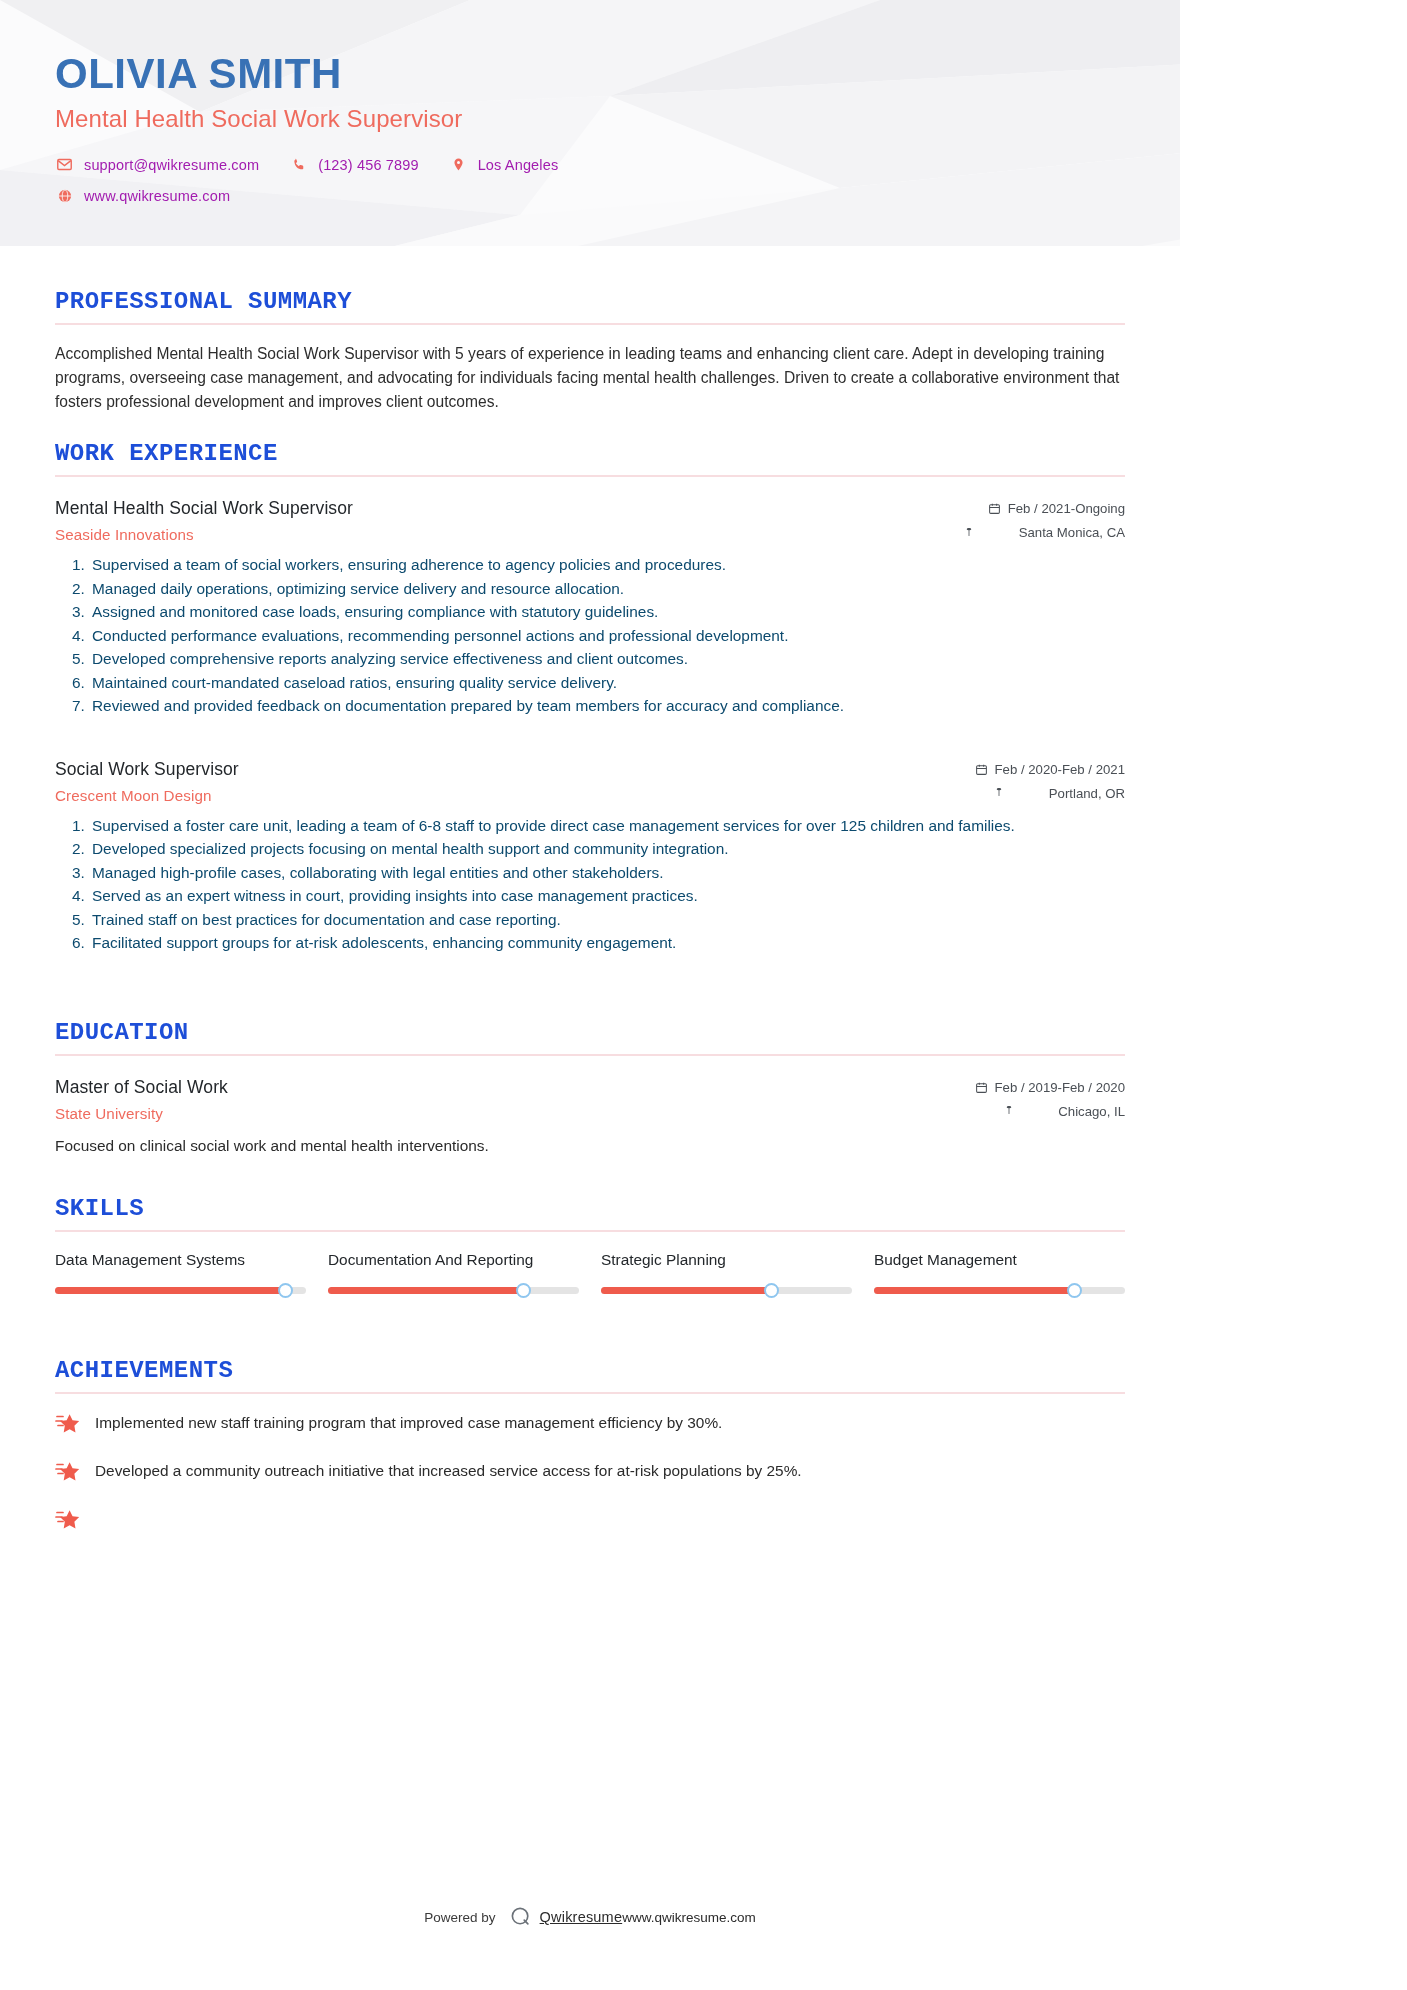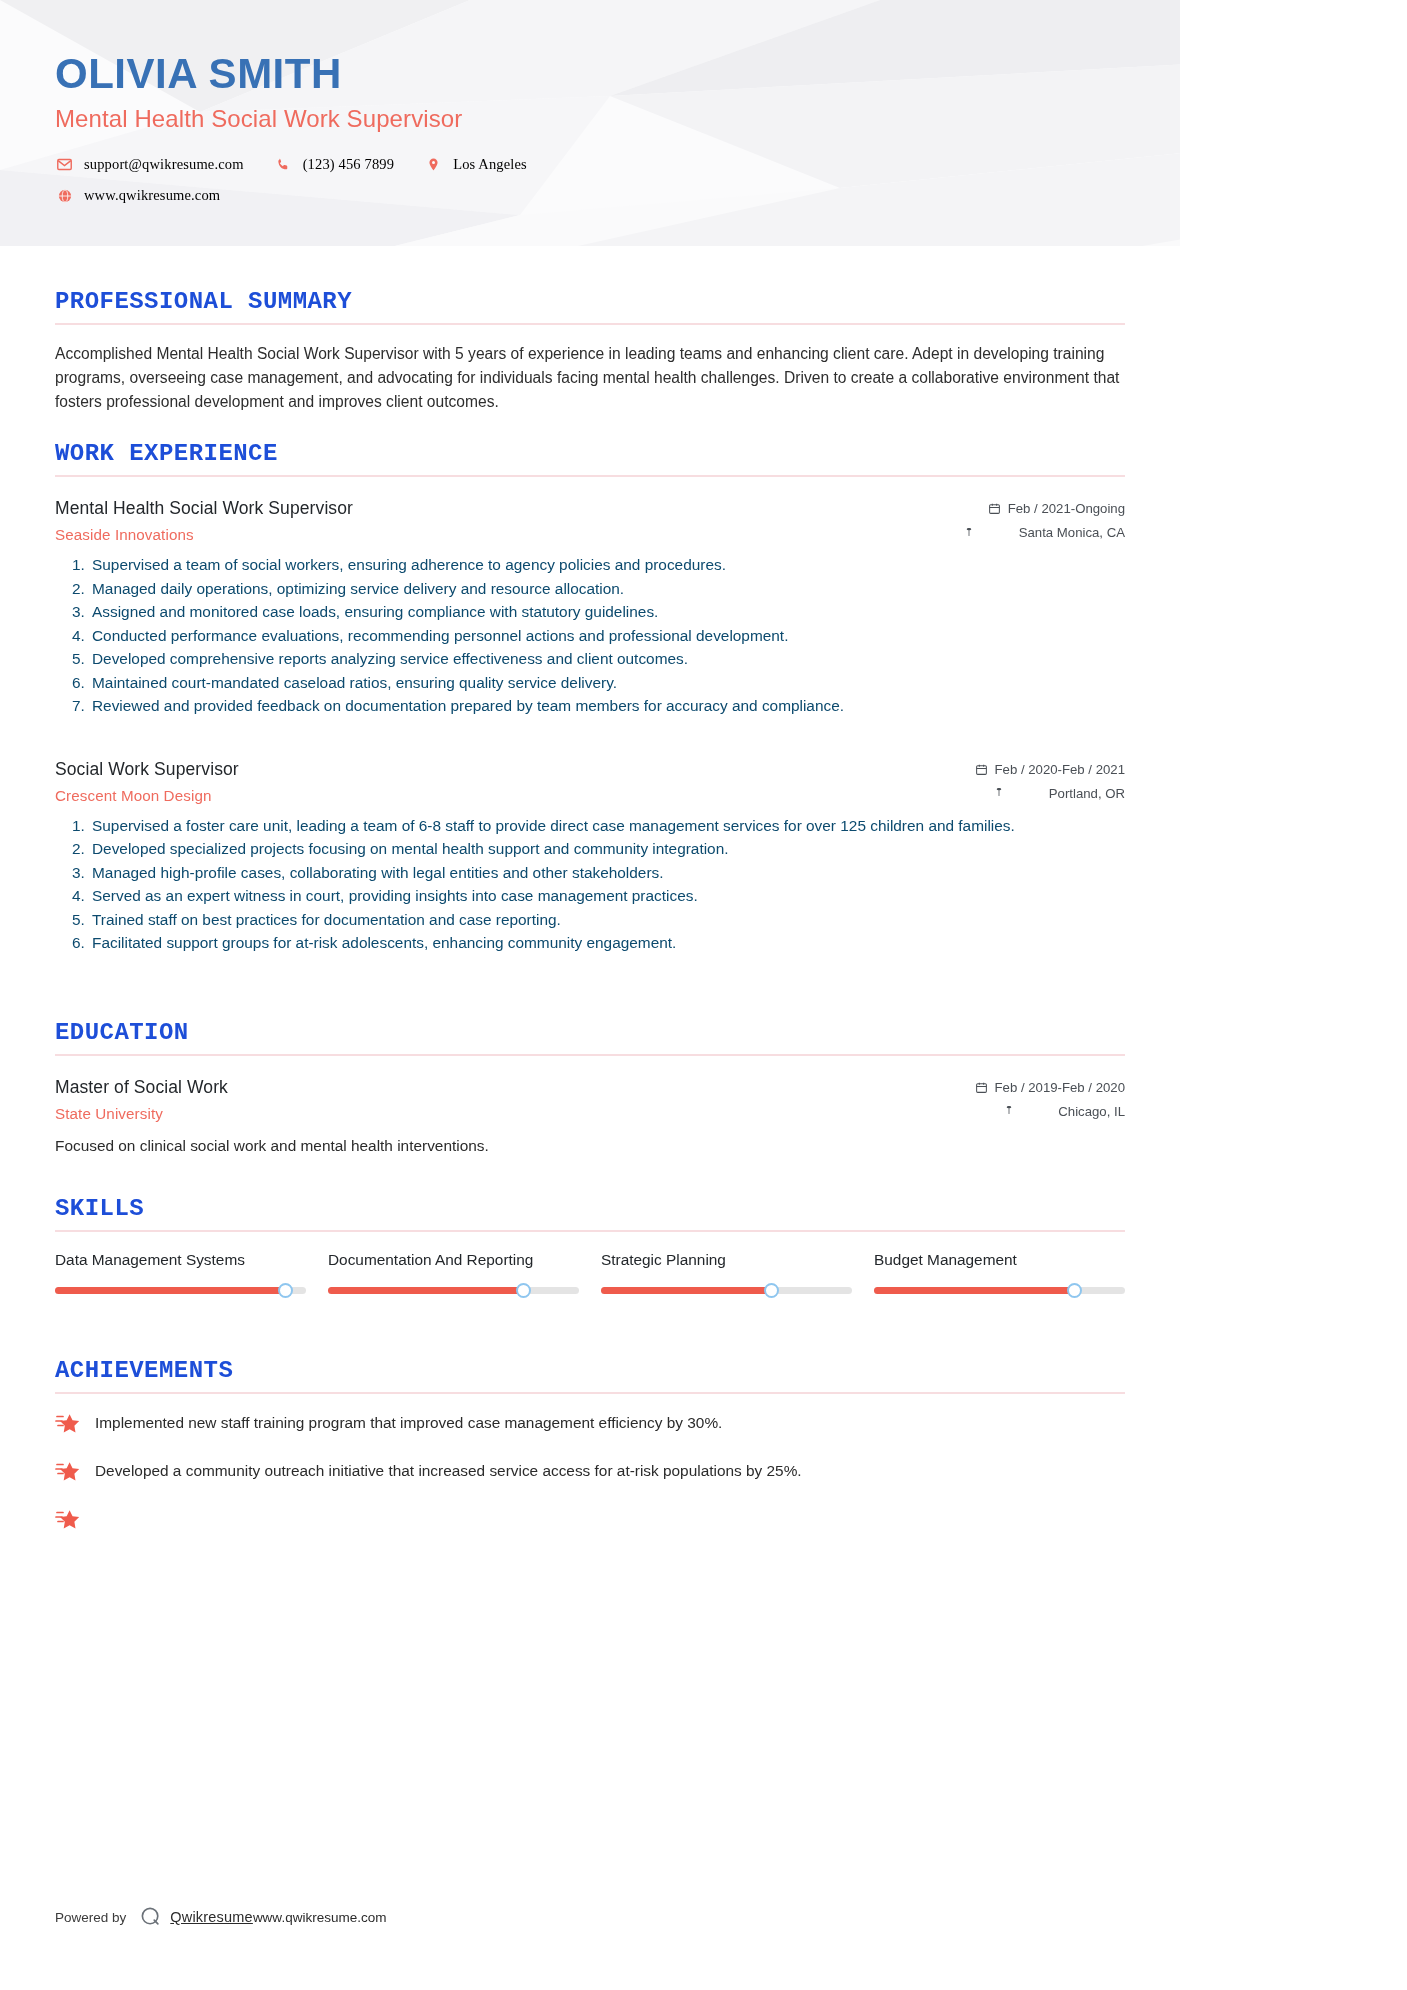--- a/index.html
+++ b/index.html
@@ -68,24 +68,23 @@
     display: inline-flex;
     align-items: center;
     justify-content: center;
     width: 19px;
     height: 19px;
     margin-right: 10px;
     flex: 0 0 auto;
   }
   .contact-item .txt {
     font-size: 14.5px;
-    color: #000000;
+    color: #a21caf;
     letter-spacing: 0.15px;
     white-space: nowrap;
-    font-family: Liberation Serif, serif;
   }
 
   .avatar {
     position: absolute;
     top: 48px;
     right: 57px;
     width: 144px;
     height: 144px;
     border-radius: 50%;
     overflow: hidden;
@@ -255,21 +254,21 @@
   }
 
   
   .footer {
     position: absolute;
     left: 55px;
     right: 55px;
     bottom: 62px;
     display: flex;
     align-items: center;
-    justify-content: flex-start;
+    justify-content: center;
   }
   .footer-left { display: flex; align-items: center; }
   .powered-by {
     font-size: 13.5px;
     color: #3b3b3b;
     margin-right: 14px;
   }
   .brand-mark {
     width: 22px; height: 22px;
     margin-right: 8px;

